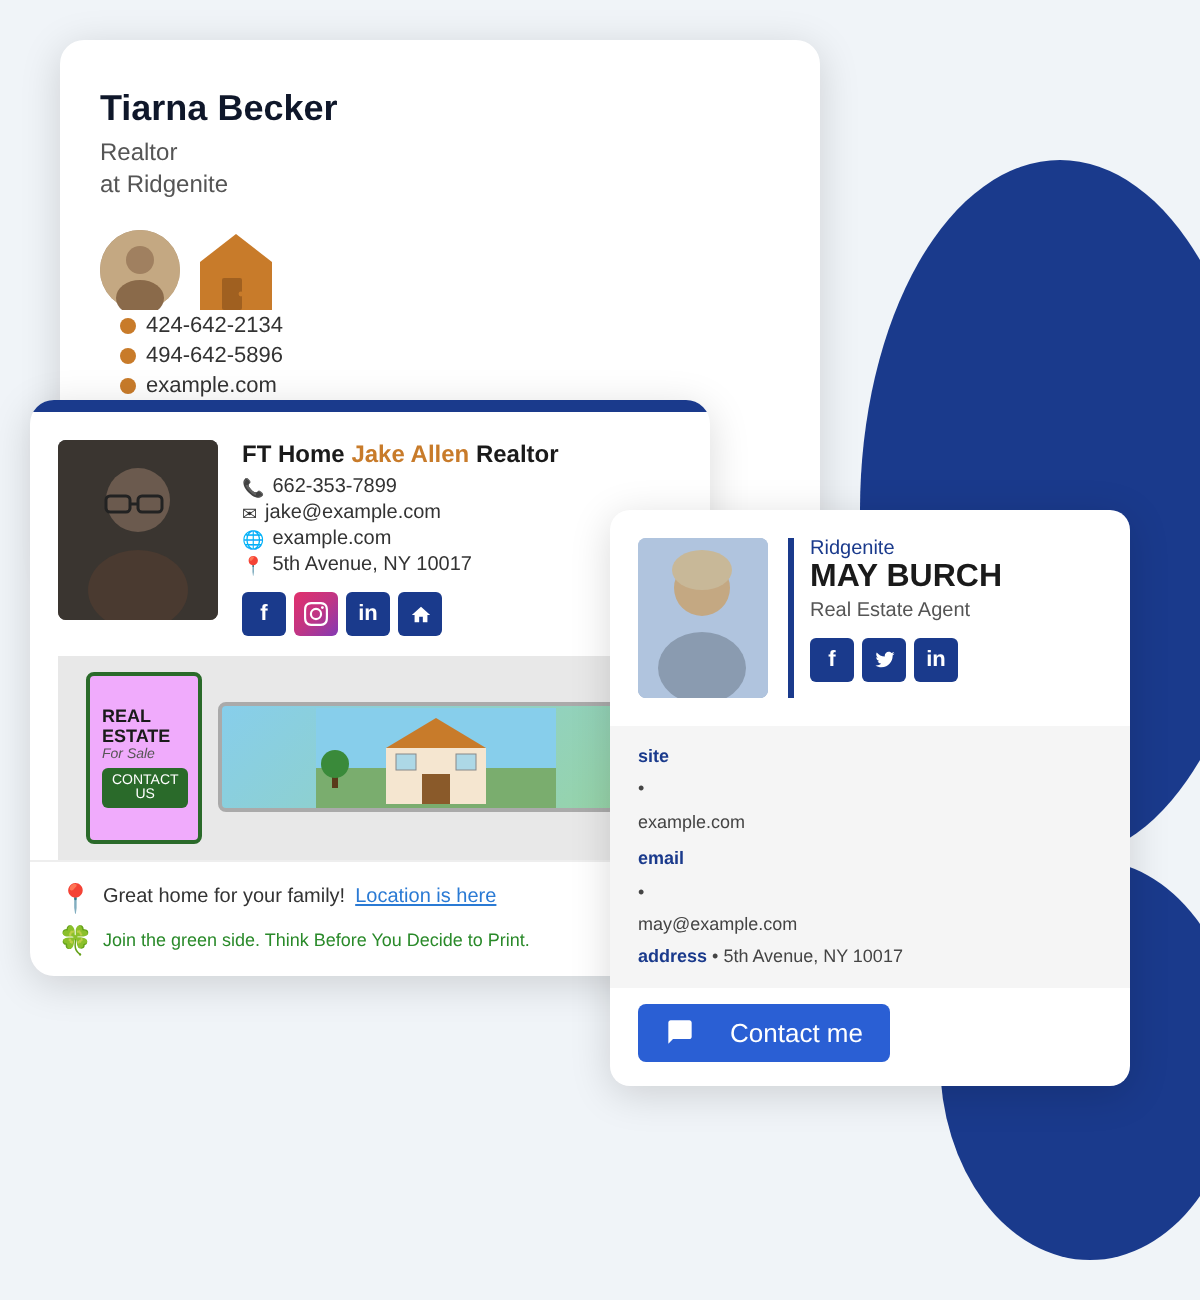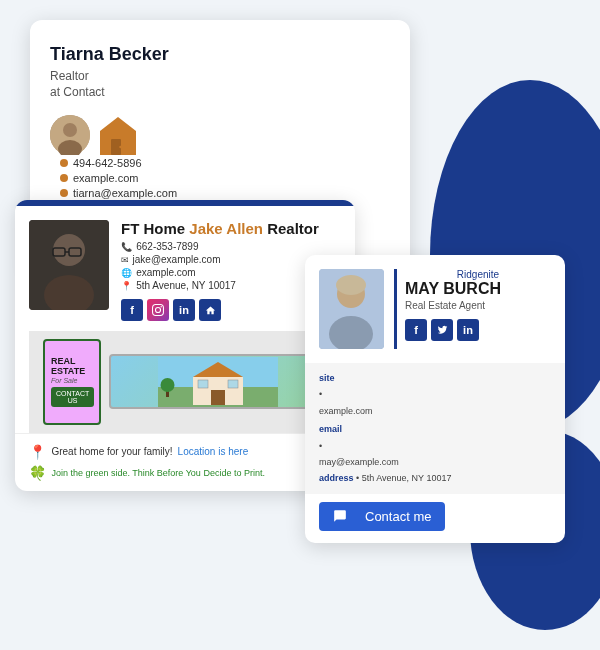--- a/index.html
+++ b/index.html
@@ -171,21 +171,21 @@
       align-items: center;
       justify-content: center;
       overflow: hidden;
     }
 
     .card2-info {
       flex: 1;
     }
 
     .card2-brand {
-      font-size: 15px;
+      font-size: 12px;
       font-weight: 700;
       color: #1a1a1a;
     }
 
     .card2-brand .highlight {
       color: #c87b2a;
     }
 
     .card2-contact-line {
       display: flex;
@@ -324,21 +324,20 @@
 
     .card3-info {
       flex: 1;
       border-left: 3px solid #1a3a8c;
       padding-left: 8px;
     }
 
     .card3-company {
       font-size: 10px;
       color: #1a3a8c;
-      text-align: center;
     }
 
     .card3-name {
       font-size: 16px;
       font-weight: 700;
       color: #1a1a1a;
       line-height: 1.1;
     }
 
     .card3-role {
@@ -395,40 +394,44 @@
 
   <div class="bg-blob-right"></div>
   <div class="bg-blob-bottom"></div>
 
   <div class="card1">
     <div class="clearfix">
       <div class="card1-left">
         <div class="card1-name">Tiarna Becker</div>
         <div class="card1-title">
           <span>Realtor</span><br>
-          <span>at Contact</span>
+          <span>at Ridgenite</span>
         </div>
         <div class="card1-avatars">
           <div class="avatar-person">
             <svg width="40" height="40" viewBox="0 0 40 40">
               <circle cx="20" cy="20" r="20" fill="#c4a882"></circle>
               <circle cx="20" cy="15" r="7" fill="#a08060"></circle>
               <ellipse cx="20" cy="34" rx="12" ry="9" fill="#8a6a4a"></ellipse>
             </svg>
           </div>
           <div style="position:relative; width:44px; height:44px;">
             <svg width="44" height="44" viewBox="0 0 44 44">
               <polygon points="22,4 40,18 40,42 4,42 4,18" fill="#c87b2a"></polygon>
               <rect x="15" y="26" width="10" height="16" fill="#a06020" rx="1"></rect>
               <circle cx="24.5" cy="34" r="1.2" fill="#c87b2a"></circle>
             </svg>
           </div>
         </div>
       </div>
       <div class="card1-right">
+        <div class="contact-line">
+          <span class="dot-orange"></span>
+          <span>424-642-2134</span>
+        </div>
         <div class="contact-line">
           <span class="dot-orange"></span>
           <span>494-642-5896</span>
         </div>
         <div class="contact-line">
           <span class="dot-orange"></span>
           <span>example.com</span>
         </div>
         <div class="contact-line">
           <span class="dot-orange"></span>
@@ -536,21 +539,21 @@
             <rect x="8" y="32" width="3" height="8" fill="#5a3a1a"></rect>
             <circle cx="9.5" cy="28" r="7" fill="#3a8a3a"></circle>
           </svg>
         </div>
       </div>
     </div>
     <div class="card2-footer">
       <div class="footer-loc-line">
         <span style="color:#c00; font-size:14px">📍</span>
         <span>Great home for your family!</span>
-        <span style="color:#2a7ad4; ">Location is here</span>
+        <span style="color:#2a7ad4; text-decoration:underline">Location is here</span>
       </div>
       <div class="footer-green-line">
         <span style="color:#2a8a2a; font-size:14px">🍀</span>
         <span class="green-text">Join the green side. Think Before You Decide to Print.</span>
       </div>
     </div>
   </div>
 
   <div class="card3">
     <div class="card3-body">

